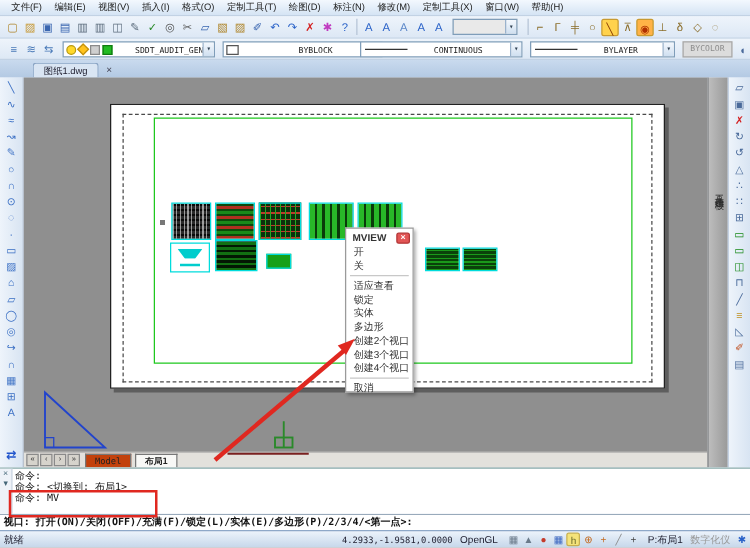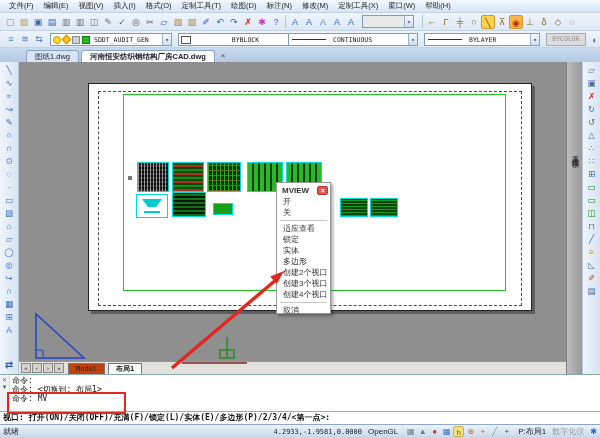--- a/index.html
+++ b/index.html
@@ -15,21 +15,21 @@
   .tbar{position:relative;background:linear-gradient(#eef4fb,#dde8f5);border-bottom:1px solid #c2d2e4;
     display:flex;align-items:center;white-space:nowrap}
   .tbar1{height:18px;padding-left:3px}
   .tbar2{height:17px}
   .icons{display:flex;align-items:center}
   .tbtn{width:14px;height:14px;line-height:14px;text-align:center;font-size:9px;cursor:default;flex:0 0 auto}
   .tbtn.hl{border:1px solid #c89a30;border-radius:2px}
   .vsep{width:1px;height:13px;background:#b5c4d6;margin:0 2px;flex:0 0 auto}
   .combo{position:relative;height:13px;background:#fff;border:1px solid #7f9db9;font-size:6.5px;
     font-family:"DejaVu Sans Mono",monospace;color:#222;display:flex;align-items:center;overflow:hidden}
-  .combo .cv{flex:1;overflow:hidden;white-space:nowrap;padding-left:4px}
+  .combo .cv{flex:1;overflow:hidden;white-space:nowrap;padding-left:18px}
   .combo .carr{width:9px;height:11px;background:linear-gradient(#f4f8fd,#cfdff0);border-left:1px solid #9ab2cc;
     font-size:6px;text-align:center;line-height:11px;color:#345;flex:0 0 auto}
   .combo .lineseg{width:34px;height:1px;background:#333;margin:0 3px;flex:0 0 auto}
   .combo.disabled{background:#e9e9e9;color:#999}
   .mini{width:8px;height:8px;margin-left:2px;flex:0 0 auto}
   .mini.bulb{background:#ffd82a;border-radius:50%;border:1px solid #b99a10}
   .mini.sun{background:#ffc31e;transform:rotate(45deg);width:7px;height:7px;border:1px solid #c09012}
   .mini.lock{background:#cfcfcf;border:1px solid #8a8a8a}
   .mini.swatch-green{background:#22bb22;border:1px solid #117a11}
   .mini.swatch-white{background:#fff;border:1px solid #555;width:10px}
@@ -224,21 +224,20 @@
       <span class="lineseg"></span>
       <span class="cv">BYLAYER</span>
       <span class="carr">▾</span>
     </div>
     <div class="btn-gray" style="left:546px;top:2px;width:40px">BYCOLOR</div>
     <span class="tbtn" style="position:absolute;left:588px;top:2px;color:#4a6a9a">◐</span>
   </div>
 
   <div class="doctabs">
     <div class="dtab">图纸1.dwg</div>
-    <div class="dtab active">河南恒安纺织钢结构厂房CAD.dwg</div>
     <div class="dtclose">×</div>
   </div>
 
   <div class="main">
 
     <div class="ltbcol">
       <div class="icons" style="flex-direction:column">
 
       <span class="tbtn">╲</span>
           <span class="tbtn">∿</span>

